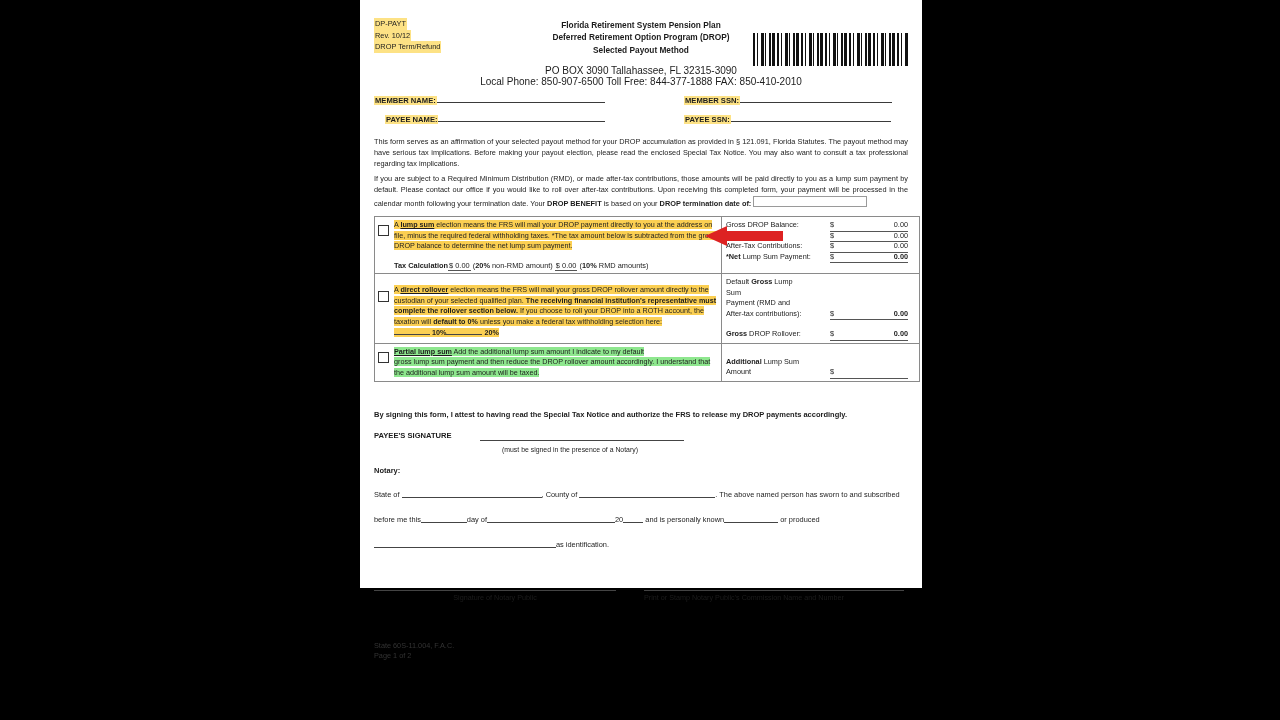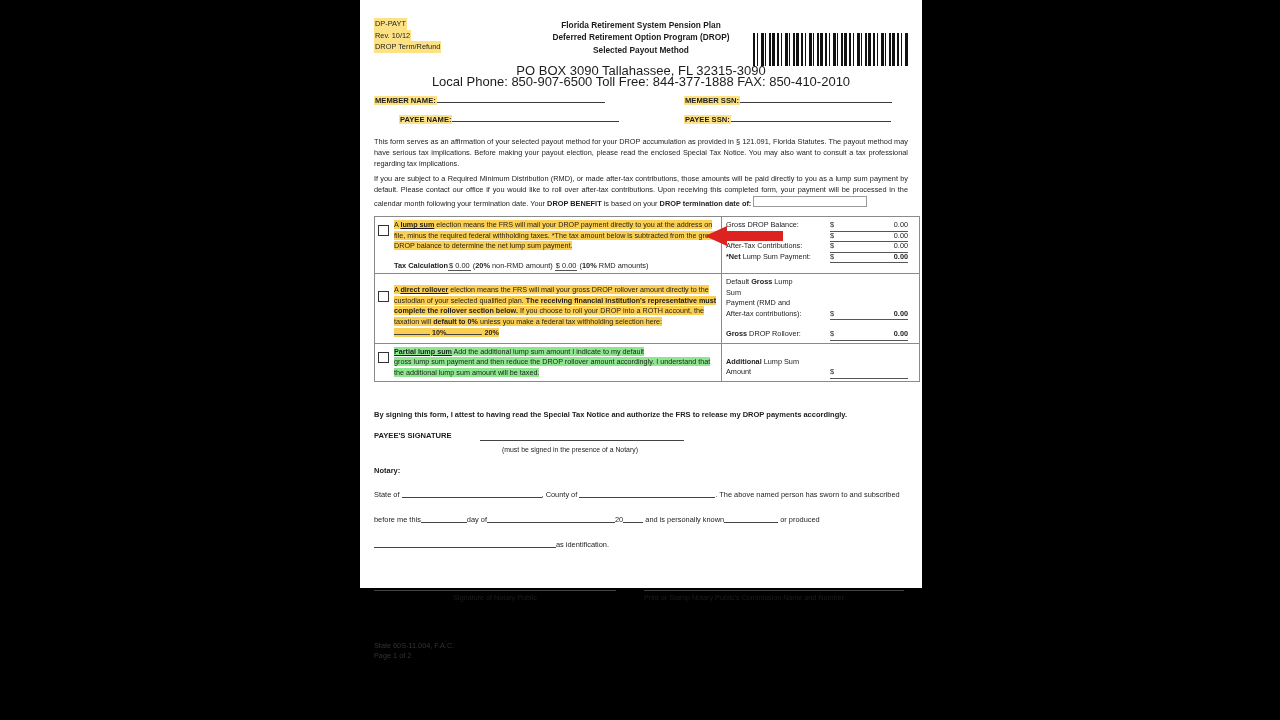--- a/index.html
+++ b/index.html
@@ -73,21 +73,21 @@
       repeating-linear-gradient(90deg,
         #111 0px, #111 2px, #fff 2px, #fff 4px,
         #111 4px, #111 5px, #fff 5px, #fff 8px,
         #111 8px, #111 11px, #fff 11px, #fff 12px,
         #111 12px, #111 13px, #fff 13px, #fff 16px,
         #111 16px, #111 18px, #fff 18px, #fff 19px,
         #111 19px, #111 22px, #fff 22px, #fff 24px);
   }
   .addr {
     text-align: center;
-    font-size: 13px;
+    font-size: 10px;
     line-height: 10.5px;
     margin-top: 4px;
   }
 
   
   .namerow {
     position: relative;
     height: 14px;
     margin-top: 6px;
   }
@@ -100,21 +100,21 @@
   }
   .fld {
     display: inline-block;
     border-bottom: 1px solid #3a3a3a;
     height: 9px;
   }
   .n1 { position: absolute; left: 0px;   top: 0px; }
   .n1 .fld { width: 168px; }
   .n2 { position: absolute; left: 310px; top: 0px; }
   .n2 .fld { width: 152px; }
-  .n3 { position: absolute; left: 25px;  top: 0px; }
+  .n3 { position: absolute; left: 11px;  top: 0px; }
   .n3 .fld { width: 167px; }
   .n4 { position: absolute; left: 310px; top: 0px; }
   .n4 .fld { width: 160px; }
 
   
   .para {
     text-align: justify;
     font-size: 7.35px;
     line-height: 10.9px;
     margin-top: 11px;

